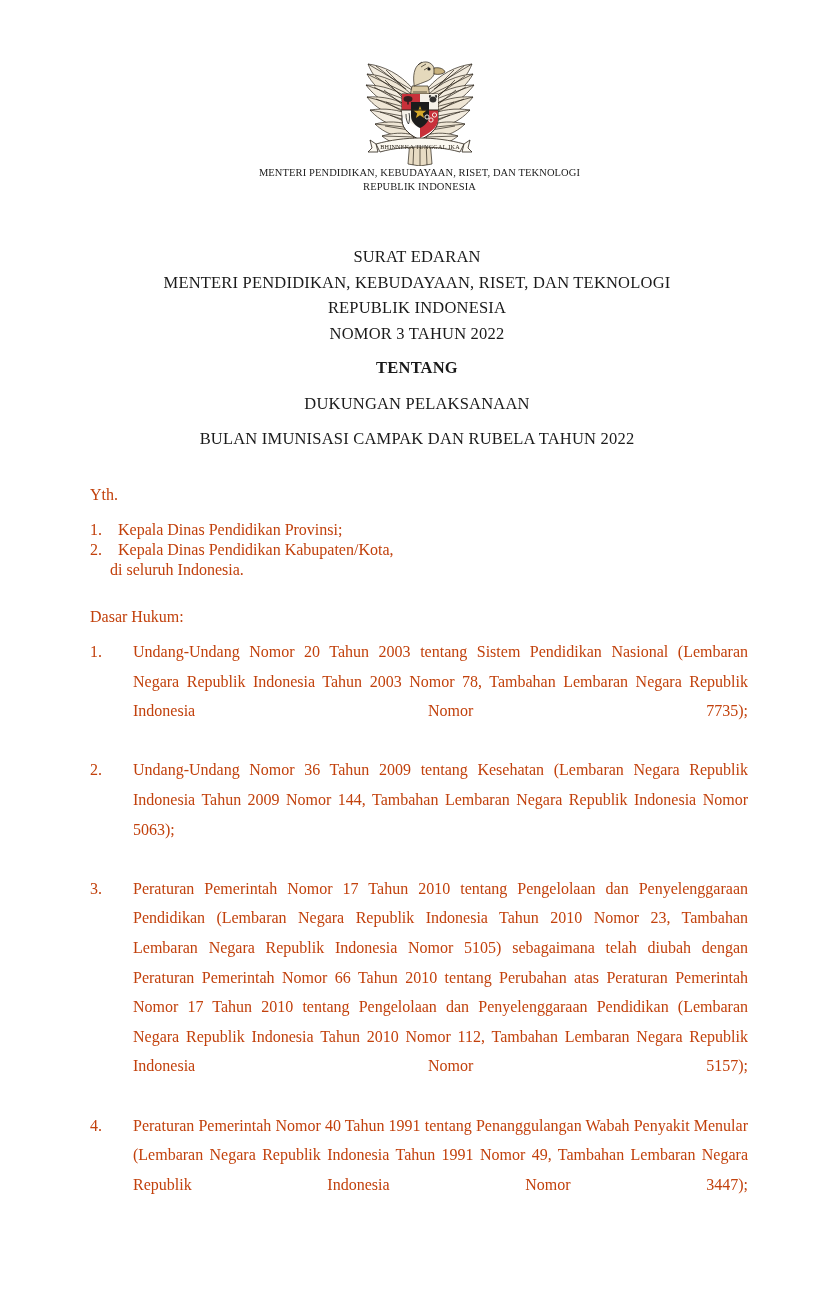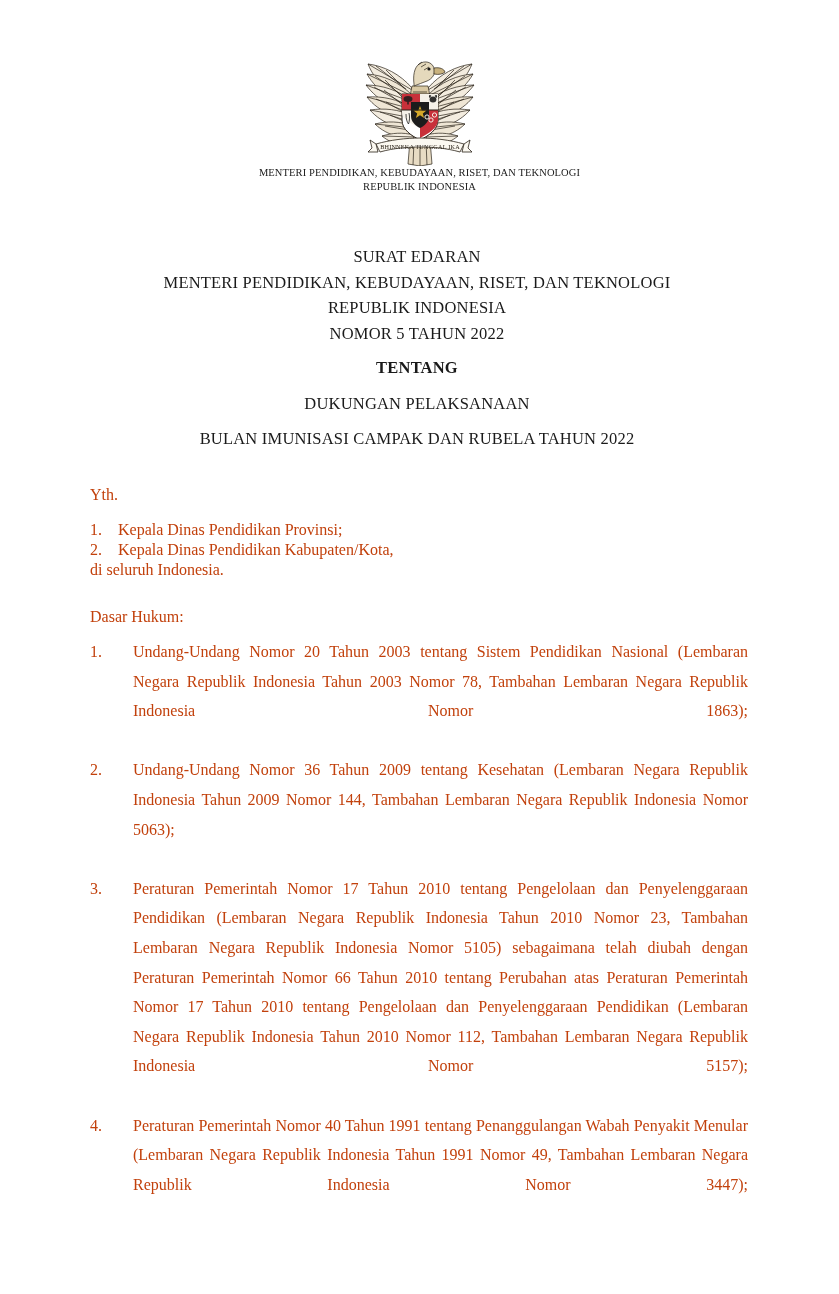--- a/index.html
+++ b/index.html
@@ -84,21 +84,21 @@
   }
   .yth-row {
     display: flex;
     line-height: 20px;
   }
   .yth-num {
     width: 28px;
     flex: 0 0 28px;
   }
   .yth-text { flex: 1 1 auto; }
-  .yth-tail { line-height: 20px; }
+  .yth-tail { line-height: 20px; margin-left: 20px; }
 
   .dasar-label {
     margin-top: 26px;
     line-height: 22px;
   }
 
   .legal-list { margin-top: 9px; }
 
   .legal-item {
     display: flex;
@@ -226,21 +226,21 @@
 
   <div class="ministry">
     <div>MENTERI PENDIDIKAN, KEBUDAYAAN, RISET, DAN TEKNOLOGI</div>
     <div>REPUBLIK INDONESIA</div>
   </div>
 
   <div class="title-block">
     <div>SURAT EDARAN</div>
     <div>MENTERI PENDIDIKAN, KEBUDAYAAN, RISET, DAN TEKNOLOGI</div>
     <div>REPUBLIK INDONESIA</div>
-    <div>NOMOR 5 TAHUN 2022</div>
+    <div>NOMOR 3 TAHUN 2022</div>
     <div class="gap-top">TENTANG</div>
     <div class="gap">DUKUNGAN PELAKSANAAN</div>
     <div class="gap">BULAN IMUNISASI CAMPAK DAN RUBELA TAHUN 2022</div>
   </div>
 
   <div class="body">
 
     <div class="yth-label">Yth.</div>
 
     <div class="yth-list">
@@ -253,21 +253,21 @@
         <span class="yth-text">Kepala Dinas Pendidikan Kabupaten/Kota,</span>
       </div>
       <div class="yth-tail">di seluruh Indonesia.</div>
     </div>
 
     <div class="dasar-label">Dasar Hukum:</div>
 
     <div class="legal-list">
       <div class="legal-item">
         <span class="legal-num">1.</span>
-        <span class="legal-text">Undang-Undang Nomor 20 Tahun 2003 tentang Sistem Pendidikan Nasional (Lembaran Negara Republik Indonesia Tahun 2003 Nomor 78, Tambahan Lembaran Negara Republik Indonesia Nomor 1863);</span>
+        <span class="legal-text">Undang-Undang Nomor 20 Tahun 2003 tentang Sistem Pendidikan Nasional (Lembaran Negara Republik Indonesia Tahun 2003 Nomor 78, Tambahan Lembaran Negara Republik Indonesia Nomor 7735);</span>
       </div>
       <div class="legal-item">
         <span class="legal-num">2.</span>
         <span class="legal-text">Undang-Undang Nomor 36 Tahun 2009 tentang Kesehatan (Lembaran Negara Republik Indonesia Tahun 2009 Nomor 144, Tambahan Lembaran Negara Republik Indonesia Nomor 5063);</span>
       </div>
       <div class="legal-item">
         <span class="legal-num">3.</span>
         <span class="legal-text">Peraturan Pemerintah Nomor 17 Tahun 2010 tentang Pengelolaan dan Penyelenggaraan Pendidikan (Lembaran Negara Republik Indonesia Tahun 2010 Nomor 23, Tambahan Lembaran Negara Republik Indonesia Nomor 5105) sebagaimana telah diubah dengan Peraturan Pemerintah Nomor 66 Tahun 2010 tentang Perubahan atas Peraturan Pemerintah Nomor 17 Tahun 2010 tentang Pengelolaan dan Penyelenggaraan Pendidikan (Lembaran Negara Republik Indonesia Tahun 2010 Nomor 112, Tambahan Lembaran Negara Republik Indonesia Nomor 5157);</span>
       </div>
       <div class="legal-item">

